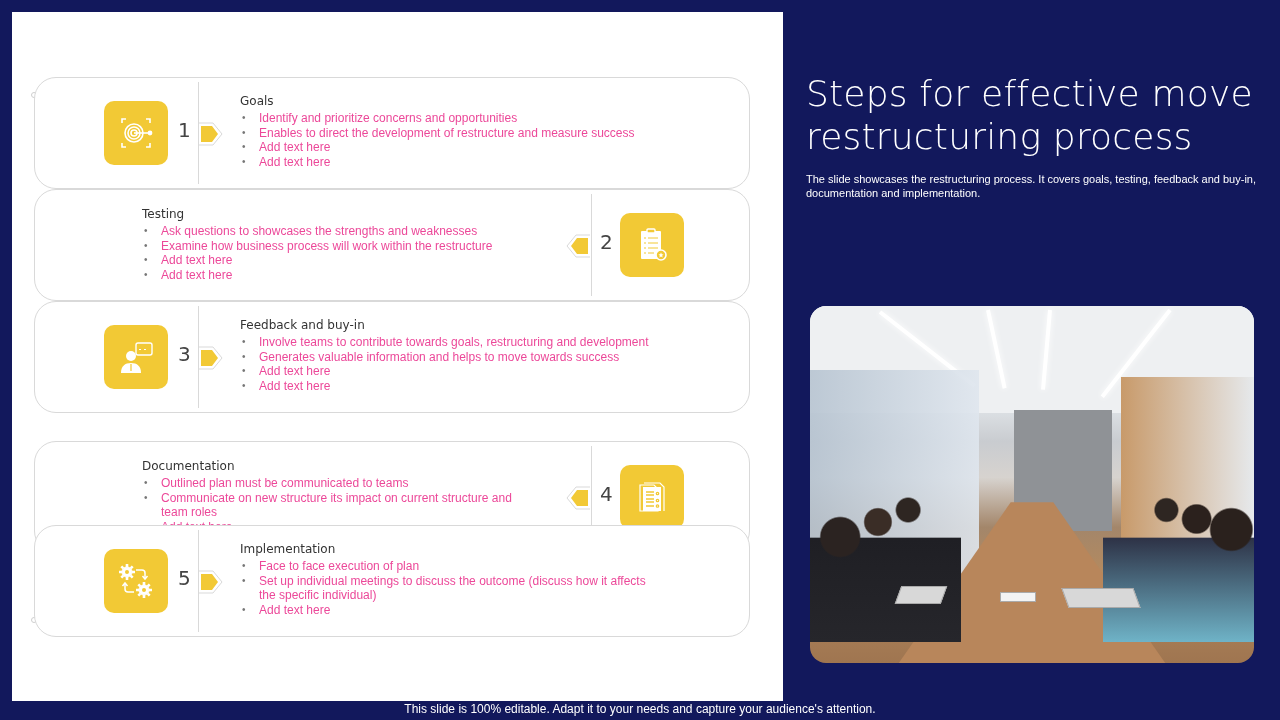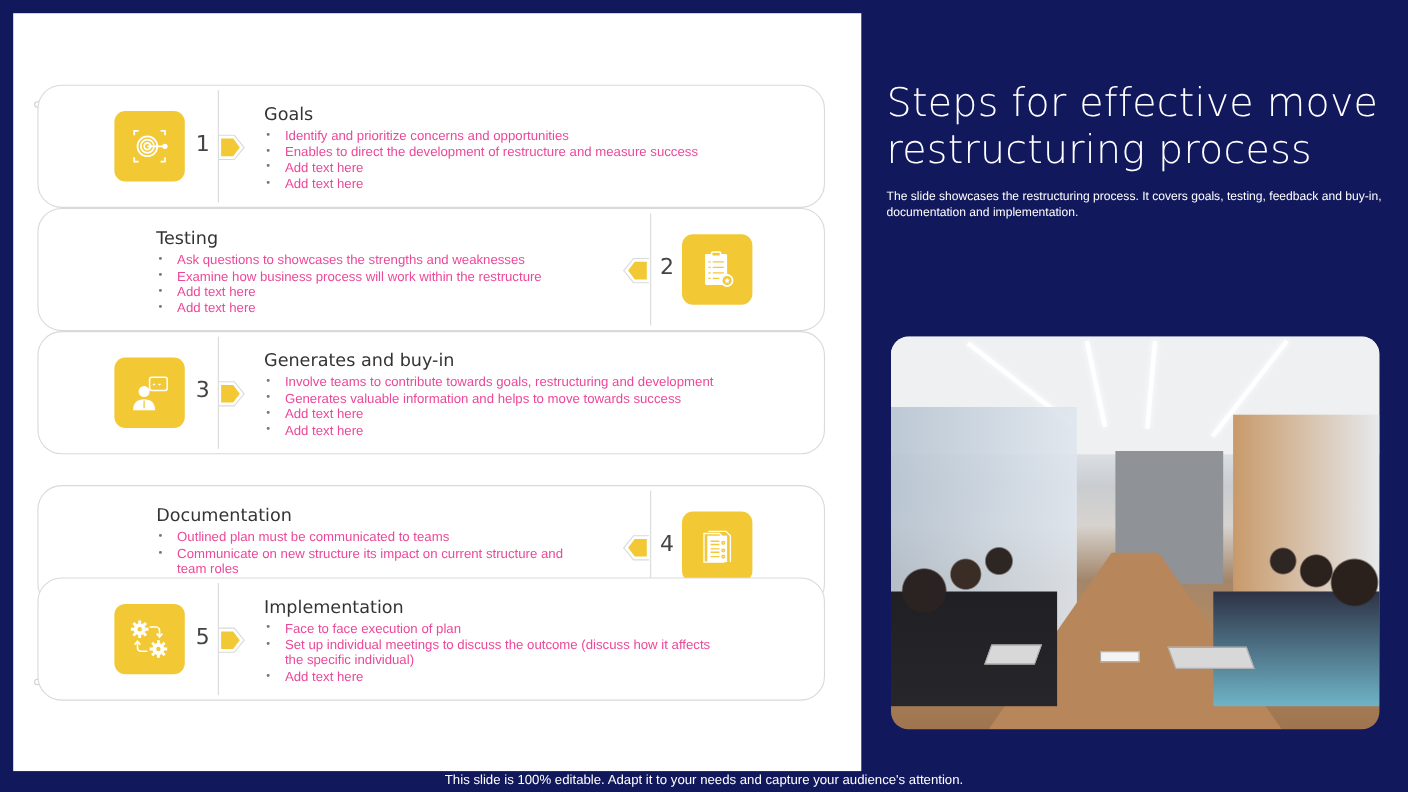--- a/index.html
+++ b/index.html
@@ -15,21 +15,21 @@
   .divider { position: absolute; top: 4px; bottom: 4px; width: 1px; background: #d9d9d9; }
 
   .icon-tile { position: absolute; width: 64px; height: 64px; background: #f2c935; border-radius: 10px; display: flex; align-items: center; justify-content: center; top: 23px; }
   .icon-tile svg { width: 40px; height: 40px; }
 
   .step-num { position: absolute; top: 40px; font-size: 20px; color: #444; font-family: "DejaVu Sans", sans-serif; }
 
   .pointer { position: absolute; top: 44px; width: 24px; height: 24px; }
 
   .step-body { position: absolute; top: 14px; }
-  .step-title { font-family: "DejaVu Sans", sans-serif; font-size: 16px; color: #333; margin-bottom: 3px; }
+  .step-title { font-family: "DejaVu Sans", sans-serif; font-size: 12px; color: #333; margin-bottom: 3px; }
   .step-list { list-style: none; }
   .step-list li { font-size: 12px; color: #ec4899; line-height: 14.5px; position: relative; padding-left: 19px; }
   .step-list li::before { content: "•"; position: absolute; left: 2px; color: #777; font-size: 10px; }
 
   .connector-dot { position: absolute; width: 6px; height: 6px; border: 1px solid #cfcfcf; border-radius: 50%; background: #fff; }
 
   .slide-title { position: absolute; left: 806px; top: 72px; width: 460px; color: #ffffff; font-family: "DejaVu Sans", sans-serif; font-weight: 300; font-size: 36px; line-height: 43px; letter-spacing: 0.2px; }
   .slide-desc { position: absolute; left: 806px; top: 172px; width: 460px; color: #ffffff; font-size: 11px; line-height: 14px; }
 
   .photo { position: absolute; left: 810px; top: 306px; width: 444px; height: 357px; border-radius: 16px; overflow: hidden; background: linear-gradient(180deg,#e9ecef 0%,#dfe3e7 28%,#c9ccd0 38%,#d7d3cf 48%,#a3866a 62%,#b48a5f 75%,#9f7550 100%); }
@@ -120,21 +120,21 @@
         <path d="M15 27v7" stroke="#f2c935" stroke-width="1.2"></path>
       </svg>
     </div>
     <div class="step-num" style="left:143px;">3</div>
     <div class="divider" style="left:163px;"></div>
     <svg class="pointer" viewBox="0 0 24 24" style="left:164px;">
       <path d="M0 1h14l9 11-9 11H0" fill="#fff" stroke="#d9d9d9"></path>
       <path d="M2 4h11l6 8-6 8H2z" fill="#f2c935"></path>
     </svg>
     <div class="step-body" style="left:205px; top:16px;">
-      <div class="step-title">Generates and buy-in</div>
+      <div class="step-title">Feedback and buy-in</div>
       <ul class="step-list">
         <li>Involve teams to contribute towards goals, restructuring and development</li>
         <li>Generates valuable information and helps to move towards success</li>
         <li>Add text here</li>
         <li>Add text here</li>
       </ul>
     </div>
   </div>
 
   <div class="step-card right-icon" style="top:401px;margin-top:28px;">

